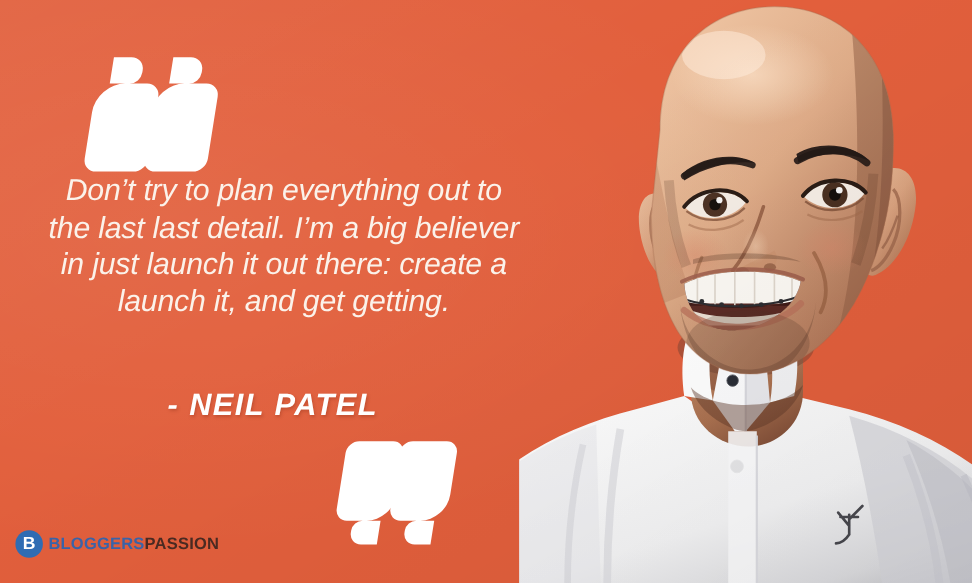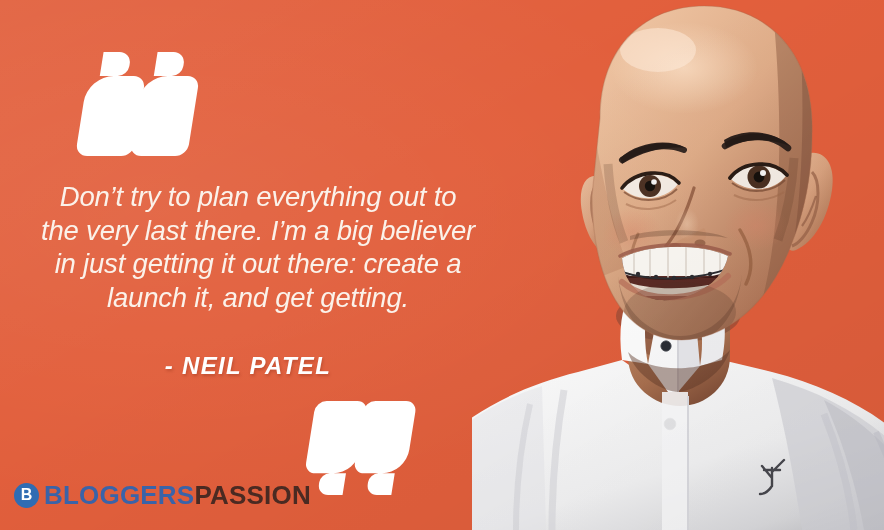--- a/index.html
+++ b/index.html
@@ -46,21 +46,21 @@
     pointer-events: none;
   }
   .quote-open  { left: 84px;  top: 62px;  width: 124px; height: 104px; }
   .quote-close { left: 297px; top: 392px; width: 112px; height: 94px; }
   .quote-mark svg { display: block; width: 100%; height: 100%; overflow: visible; }
 
   
   .quote-block {
     position: absolute;
     left: 8px;
-    top: 180px;
+    top: 156px;
     width: 500px;
     text-align: center;
   }
   .quote-line {
     font-family: "Liberation Sans", sans-serif;
     font-style: italic;
     font-weight: 400;
     font-size: 27.5px;
     line-height: 33.5px;
     letter-spacing: -0.2px;
@@ -69,21 +69,21 @@
   }
   .attribution {
     position: absolute;
     left: 8px;
     top: 352px;
     width: 480px;
     text-align: center;
     font-family: "Liberation Sans", sans-serif;
     font-style: italic;
     font-weight: 700;
-    font-size: 24px;
+    font-size: 28px;
     letter-spacing: 1.3px;
     color: #ffffff;
     text-shadow: 1px 2px 3px rgba(120,35,15,0.30);
   }
 
   
   .logo {
     position: absolute;
     left: 14px;
     top: 482px;
@@ -105,21 +105,21 @@
     color: #ffffff;
     font-family: "Liberation Sans", sans-serif;
     font-weight: 700;
     font-size: 16px;
     line-height: 1;
     letter-spacing: 0;
   }
   .logo-wordmark {
     font-family: "Liberation Sans", sans-serif;
     font-weight: 700;
-    font-size: 26px;
+    font-size: 15px;
     letter-spacing: 0.2px;
     line-height: 1;
     white-space: nowrap;
   }
   .wm-bloggers { color: #3a63a8; }
   .wm-passion  { color: #4a2a22; }
 </style>
 </head>
 <body>
 
@@ -355,22 +355,22 @@
           <path d="M72 14 h34 a12 12 0 0 1 12 12 v56 a12 12 0 0 1 -12 12 h-34
                    a12 12 0 0 1 -12 -12 v-42 a26 26 0 0 1 26 -26 h4
                    a10 10 0 0 0 10 -10 v-2 a12 12 0 0 0 -12 -12 h-16 z"></path>
         </g>
       </g>
     </svg>
   </div>
 
   <div class="quote-block">
     <div class="quote-line">Don’t try to plan everything out to</div>
-    <div class="quote-line">the very last there. I’m a big believer</div>
-    <div class="quote-line">in just getting it out there: create a</div>
+    <div class="quote-line">the last last detail. I’m a big believer</div>
+    <div class="quote-line">in just launch it out there: create a</div>
     <div class="quote-line">launch it, and get getting.</div>
   </div>
 
   <div class="attribution">- NEIL PATEL</div>
 
   <div class="logo">
     <div class="logo-badge">
       <span>B</span>
     </div>
     <div class="logo-wordmark"><span class="wm-bloggers">BLOGGERS</span><span class="wm-passion">PASSION</span></div>

